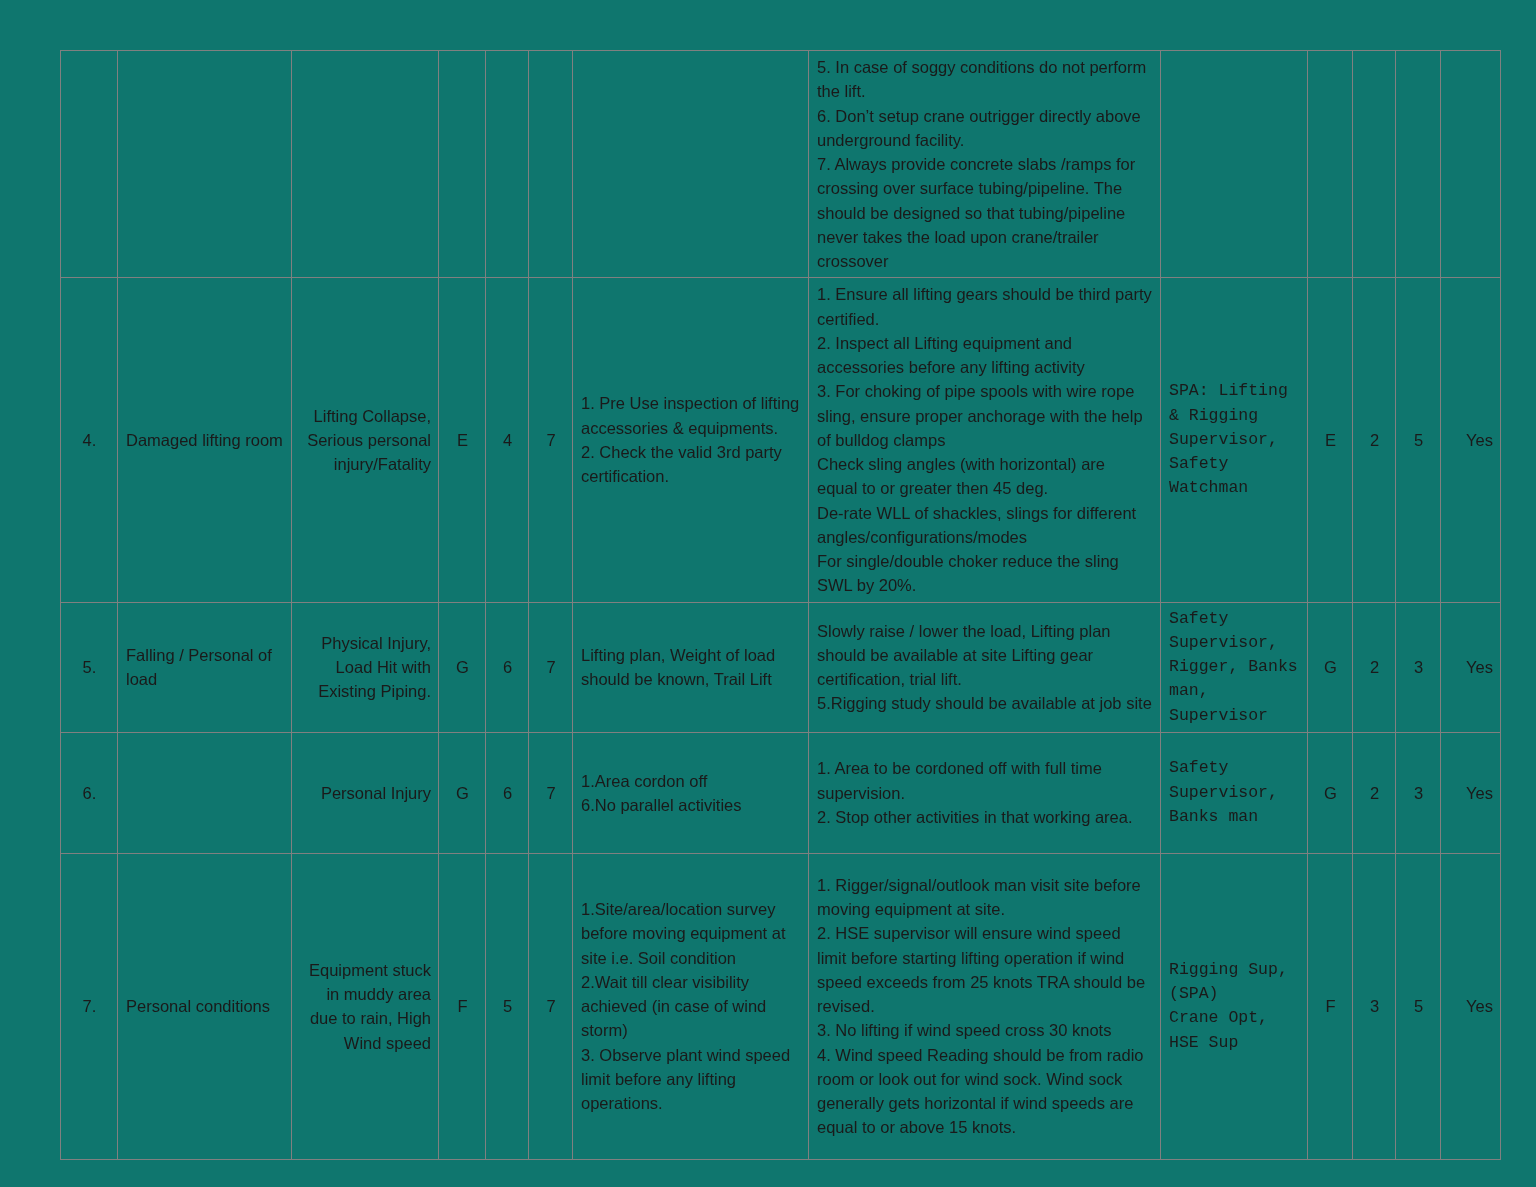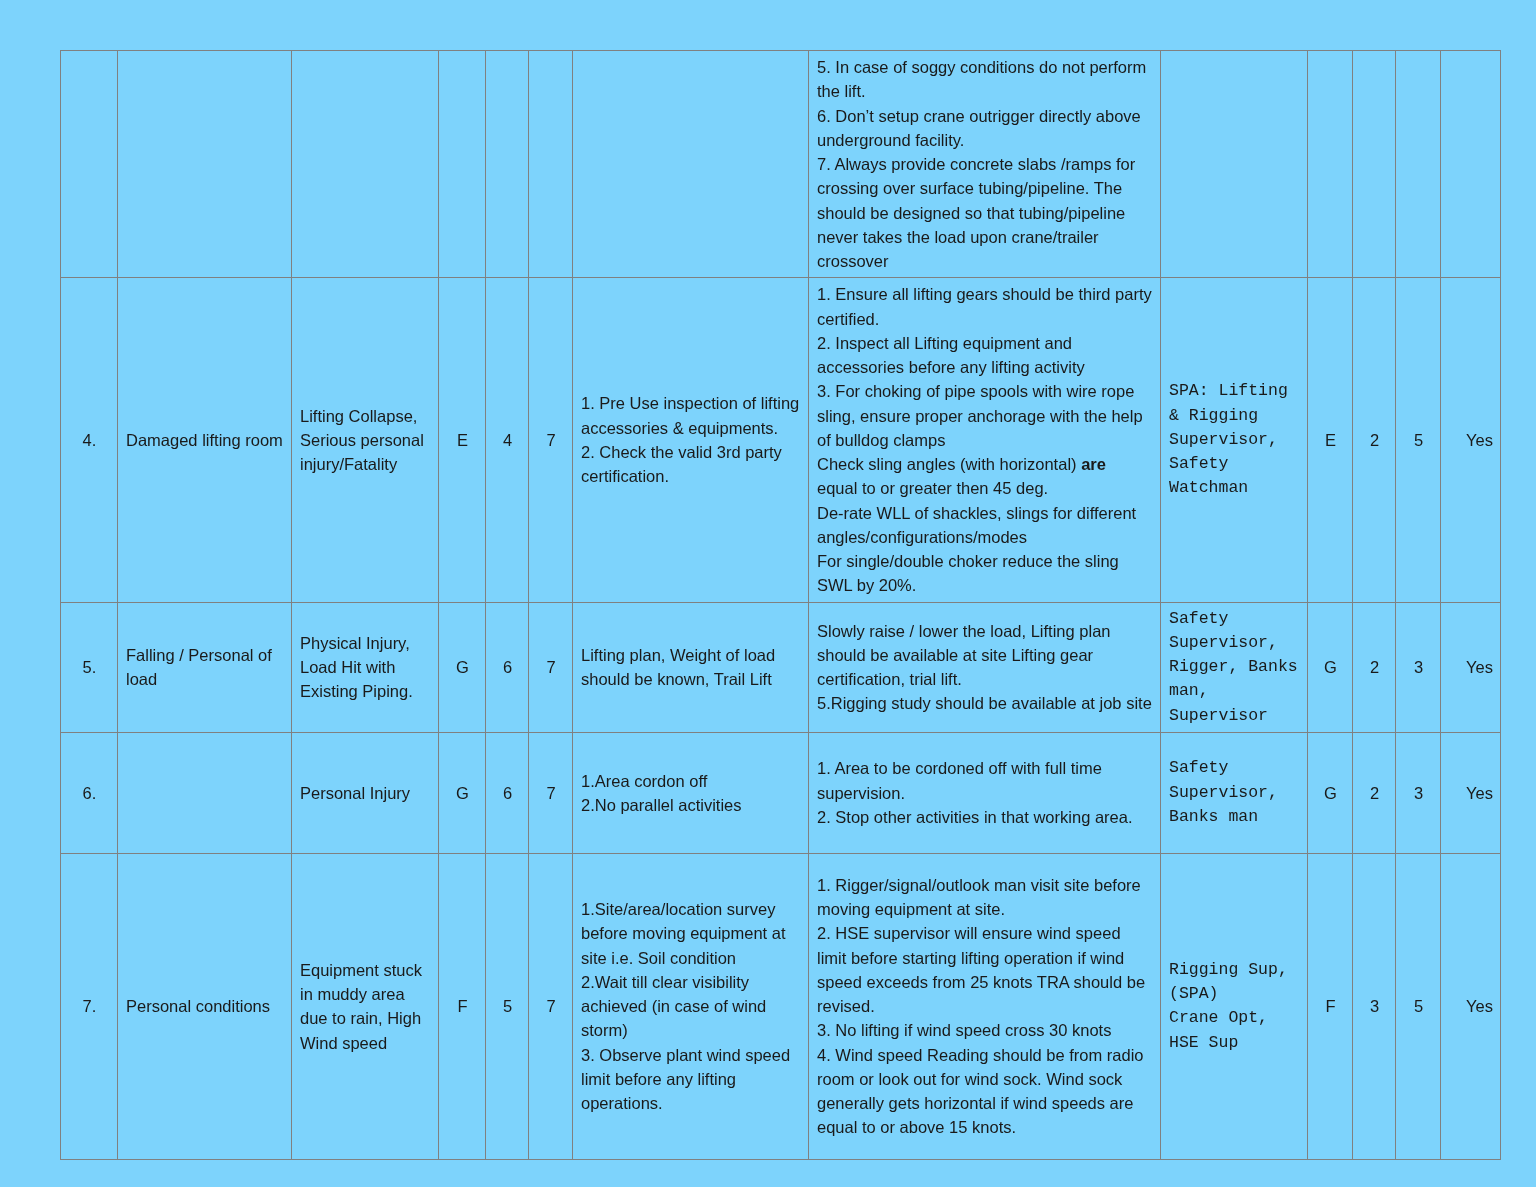--- a/index.html
+++ b/index.html
@@ -11,21 +11,21 @@
     width: 1536px;
     height: 1187px;
     font-family: "Liberation Sans", sans-serif;
     color: #000000;
     overflow: hidden;
   }
   .page {
     position: relative;
     width: 1536px;
     height: 1187px;
-    background: #7dd3fc;
+    background: #0f766e;
   }
   table.risk-table {
     position: absolute;
     left: 60px;
     top: 50px;
     width: 1423px;
     border-collapse: collapse;
     table-layout: fixed;
     font-size: 16.5px;
     line-height: 1.47;
@@ -33,38 +33,38 @@
   table.risk-table td {
     border: 1px solid #808080;
     padding: 4px 7px 4px 8px;
     vertical-align: middle;
     word-wrap: break-word;
     color: #1a1a1a;
   }
   
   .c-sn      { width: 57px;  text-align: center; }
   .c-hazard  { width: 174px; }
-  .c-conseq  { width: 147px; }
+  .c-conseq  { width: 147px; text-align: right; }
   .c-a       { width: 47px;  text-align: center; }
   .c-b       { width: 43px;  text-align: center; }
   .c-c       { width: 44px;  text-align: center; }
   .c-ctrl    { width: 236px; }
   .c-mitig   { width: 352px; }
   .c-resp    { width: 147px; font-family: Liberation Mono, monospace; }
   .c-d       { width: 45px;  text-align: center; }
   .c-e       { width: 43px;  text-align: center; }
   .c-f       { width: 45px;  text-align: center; }
   .c-yes     { width: 60px;  text-align: right; }
 
   .cell-text {
     display: block;
     white-space: pre-line;
   }
   .top-align { vertical-align: top; }
-  .bold-word { font-weight: bold; }
+  .bold-word { font-weight: normal; }
 
   
   tr.row-cont td  { height: 213px; }
   tr.row-4 td     { height: 302px; }
   tr.row-5 td     { height: 117px; }
   tr.row-6 td     { height: 112px; }
   tr.row-7 td     { height: 297px; }
 </style>
 </head>
 <body>
@@ -239,21 +239,21 @@
             <span class="cell-text">G</span>
           </td>
         <td class="c-b">
             <span class="cell-text">6</span>
           </td>
         <td class="c-c">
             <span class="cell-text">7</span>
           </td>
         <td class="c-ctrl">
             <span class="cell-text">1.Area cordon off
-2.No parallel activities</span>
+6.No parallel activities</span>
           </td>
         <td class="c-mitig top-align">
             <span class="cell-text">1. Area to be cordoned off with full time supervision.
 2. Stop other activities in that working area.</span>
           </td>
         <td class="c-resp top-align">
             <span class="cell-text">Safety Supervisor, Banks man</span>
           </td>
         <td class="c-d">
             <span class="cell-text">G</span>

